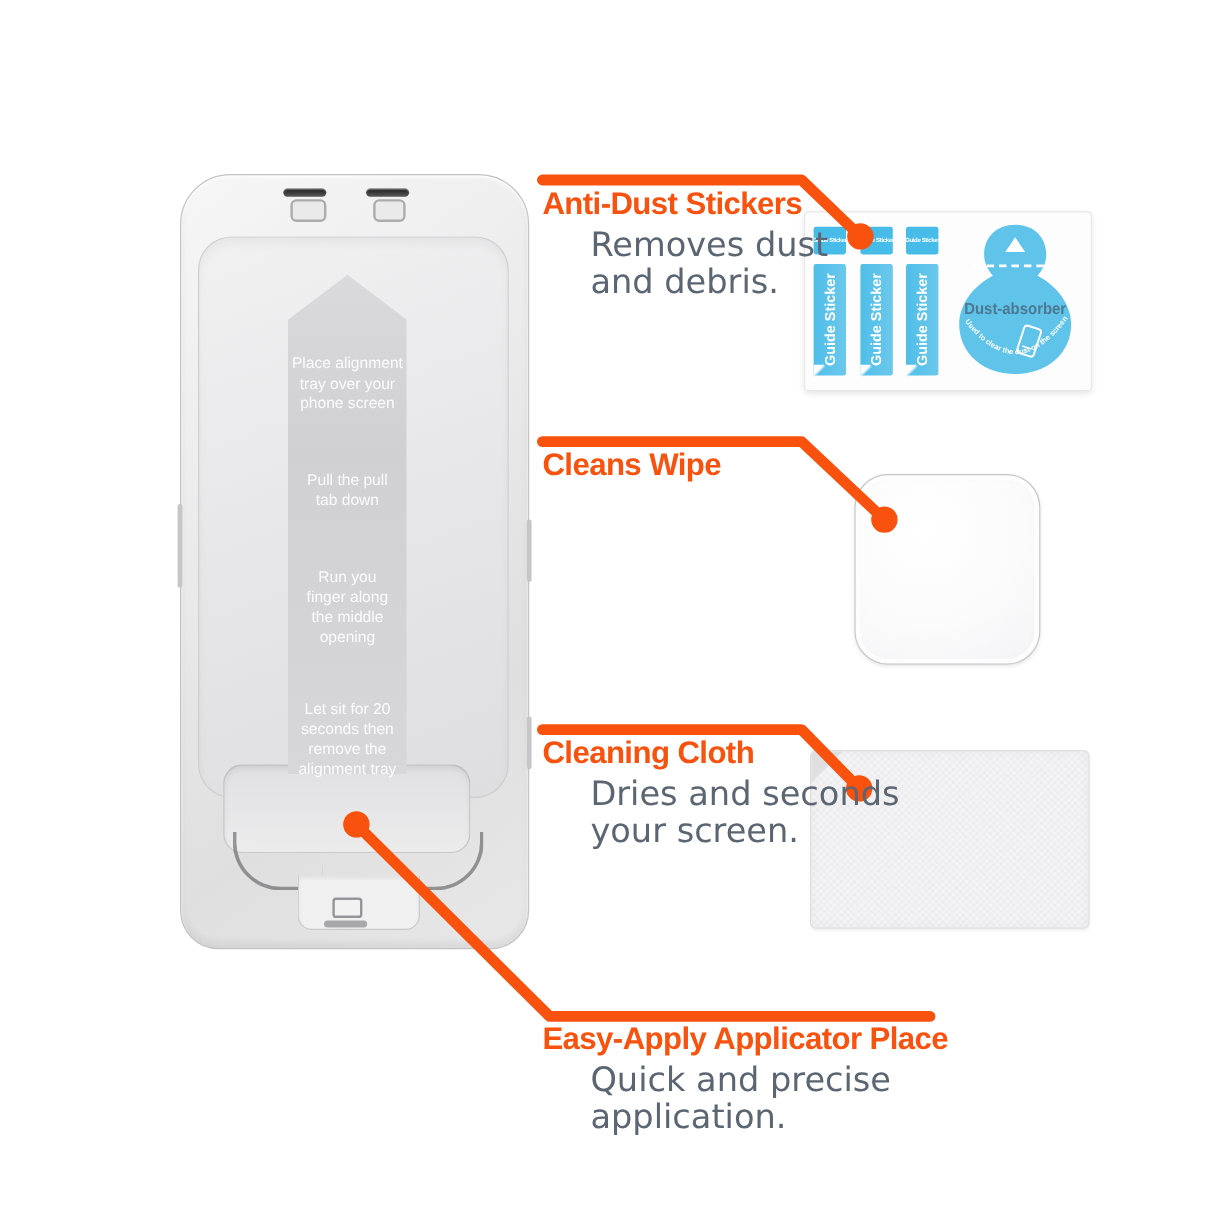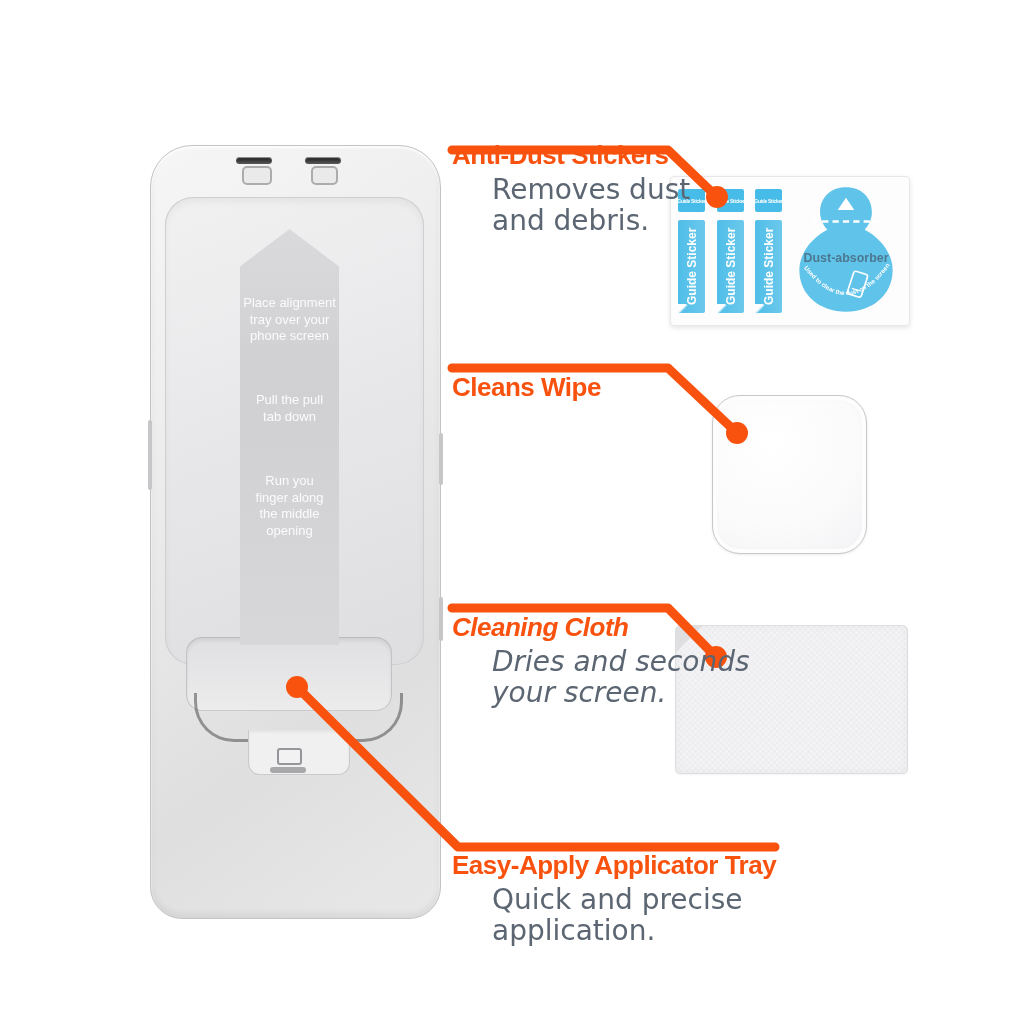--- a/index.html
+++ b/index.html
@@ -13,21 +13,21 @@
     font-family:"Liberation Sans",sans-serif;font-weight:bold;
     font-size:26px;line-height:29px;color:#F8520E;letter-spacing:-0.5px;
   }
   .callout-desc{
     font-family:"DejaVu Sans",sans-serif;font-size:28px;line-height:31px;
     color:#5B6672;margin-top:4px;white-space:pre-line;margin-left:40px;
   }
   
   #lines{position:absolute;left:0;top:0;z-index:5;pointer-events:none;}
   
-  #tray{position:absolute;left:150px;top:145px;width:291px;height:774px;z-index:1;}
+  #tray{position:absolute;left:150px;top:145px;width:291px;height:646px;z-index:1;}
   .shell{
     position:absolute;inset:0;border-radius:42px 42px 32px 32px;
     background:linear-gradient(145deg,#F6F6F6 0%,#EBEBEC 38%,#DFDFE0 72%,#E8E8E9 100%);
     border:1px solid #C3C3C5;
     box-shadow:inset 0 2px 3px rgba(255,255,255,.9), inset 0 -4px 7px rgba(0,0,0,.07);
   }
   .face{
     position:absolute;left:15px;top:52px;width:259px;height:468px;border-radius:28px;
     background:linear-gradient(160deg,#F1F1F2 0%,#E6E6E8 55%,#DEDEE0 100%);
     box-shadow:inset 0 0 0 1px #CFCFD1, inset 0 5px 9px rgba(0,0,0,.05);
@@ -142,20 +142,24 @@
   <div class="side-notch" style="right:-2px;top:452px;height:44px;"></div>
   <div class="tray-text" style="top:150px;">Place alignment
 tray over your
 phone screen</div>
   <div class="tray-text" style="top:328px;">Run you
 finger along
 the middle
 opening</div>
   <div class="tray-text" style="top:247px;">Pull the pull
 tab down</div>
+  <div class="tray-text" style="top:438px;">Let sit for 20
+seconds then
+remove the
+alignment tray</div>
 </div>
 
 <div id="sheet">
   <div class="gs-square" style="left:7px;">Guide Sticker</div>
   <div class="gs-square" style="left:46px;">Guide Sticker</div>
   <div class="gs-square" style="left:84px;">Guide Sticker</div>
 
   <div class="gs-strip" style="left:7px;">
       <span class="strip-fold"></span>
       <span>Guide Sticker</span>
@@ -199,33 +203,33 @@
     <path d="M775,847 H458 L297,687"></path>
   </g>
   <g fill="#F8520E">
     <circle cx="717" cy="197" r="11"></circle>
     <circle cx="737" cy="433" r="11"></circle>
     <circle cx="716" cy="657" r="11"></circle>
     <circle cx="297" cy="687" r="11"></circle>
   </g>
 </svg>
 
-<div class="callout" style="top:141px;">
+<div class="callout" style="top:155px;">
   <div class="callout-title">Anti-Dust Stickers</div>
   <div class="callout-desc">Removes dust
 and debris.</div>
 </div>
 
 <div class="callout" style="top:373px;">
   <div class="callout-title">Cleans Wipe</div>
 </div>
 
-<div class="callout" style="top:613px;font-style:italic;">
+<div class="callout" style="top:613px;">
   <div class="callout-title">Cleaning Cloth</div>
   <div class="callout-desc">Dries and seconds
 your screen.</div>
 </div>
 
 <div class="callout" style="top:851px;">
-  <div class="callout-title">Easy-Apply Applicator Tray</div>
+  <div class="callout-title">Easy-Apply Applicator Place</div>
   <div class="callout-desc">Quick and precise
 application.</div>
 </div>
 
 </body></html>

